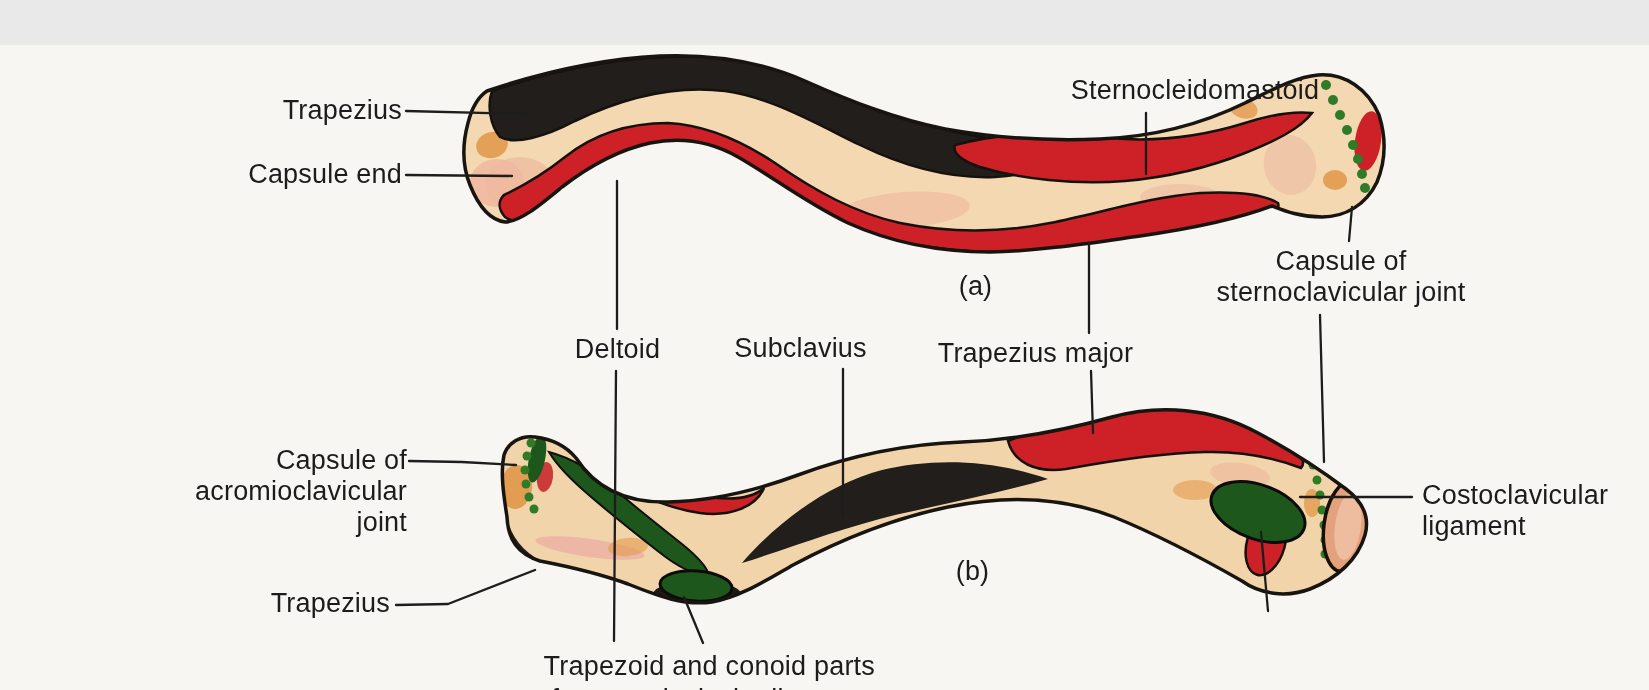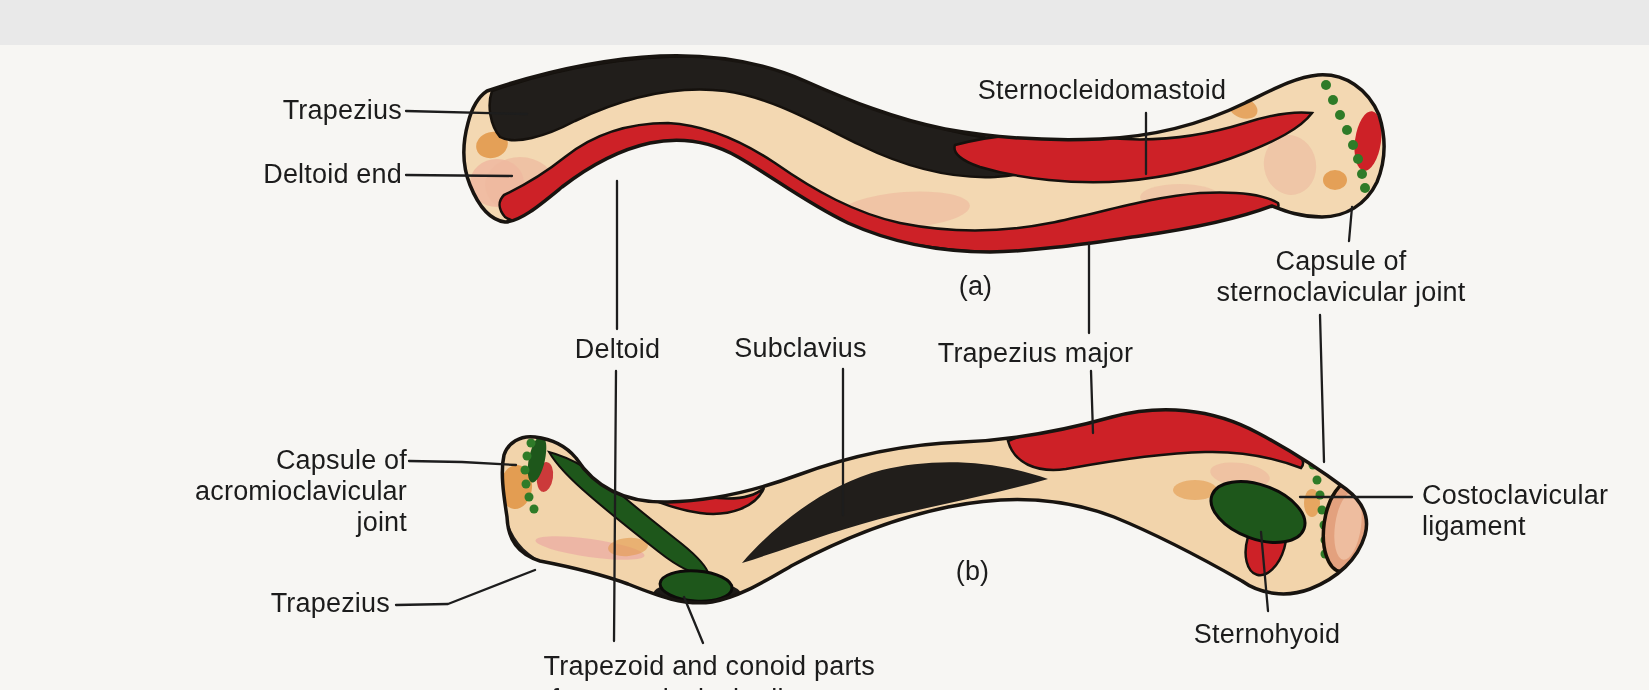--- a/index.html
+++ b/index.html
@@ -148,32 +148,31 @@
     <line x1="1089" y1="198" x2="1089" y2="288"></line>
     <line x1="1091" y1="326" x2="1093" y2="388"></line>
     <polyline points="409,416 462,417 516,420"></polyline>
     <polyline points="396,560 448,559 535,525"></polyline>
     <line x1="1412" y1="452" x2="1300" y2="452"></line>
     <line x1="1268" y1="566" x2="1261" y2="487"></line>
   </g>
 </svg>
 
 <div class="label r" style="left:202px;top:50px;width:200px;">Trapezius</div>
-<div class="label r" style="left:202px;top:114px;width:200px;">Deltoid end</div>
-<div class="label c" style="left:952px;top:30px;width:300px;">Sternocleidomastoid</div>
+<div class="label r" style="left:202px;top:114px;width:200px;">Capsule end</div>
+<div class="label c" style="left:1045px;top:30px;width:300px;">Sternocleidomastoid</div>
 <div class="label c" style="left:1216px;top:201px;width:250px;">Capsule of
 sternoclavicular joint</div>
 <div class="label c" style="left:713px;top:288px;width:175px;">Subclavius</div>
 <div class="label c" style="left:530px;top:289px;width:175px;">Deltoid</div>
 <div class="label c" style="left:913px;top:293px;width:245px;">Trapezius major</div>
 <div class="label c" style="left:938px;top:226px;width:75px;">(a)</div>
 <div class="label c" style="left:935px;top:511px;width:75px;">(b)</div>
 <div class="label r" style="left:167px;top:400px;width:240px;">Capsule of
 acromioclavicular
 joint</div>
 <div class="label r" style="left:210px;top:543px;width:180px;">Trapezius</div>
 <div class="label c lab-coraco" style="left:435px;top:605px;width:440px;text-align:right;">Trapezoid and conoid parts
 of coracoclavicular ligament</div>
 <div class="label l" style="left:1422px;top:435px;width:240px;">Costoclavicular
 ligament</div>
-<div class="label c" style="left:1157px;top:574px;width:220px;">Sternohyoid</div>
 
 </div>
 
 </body></html>

